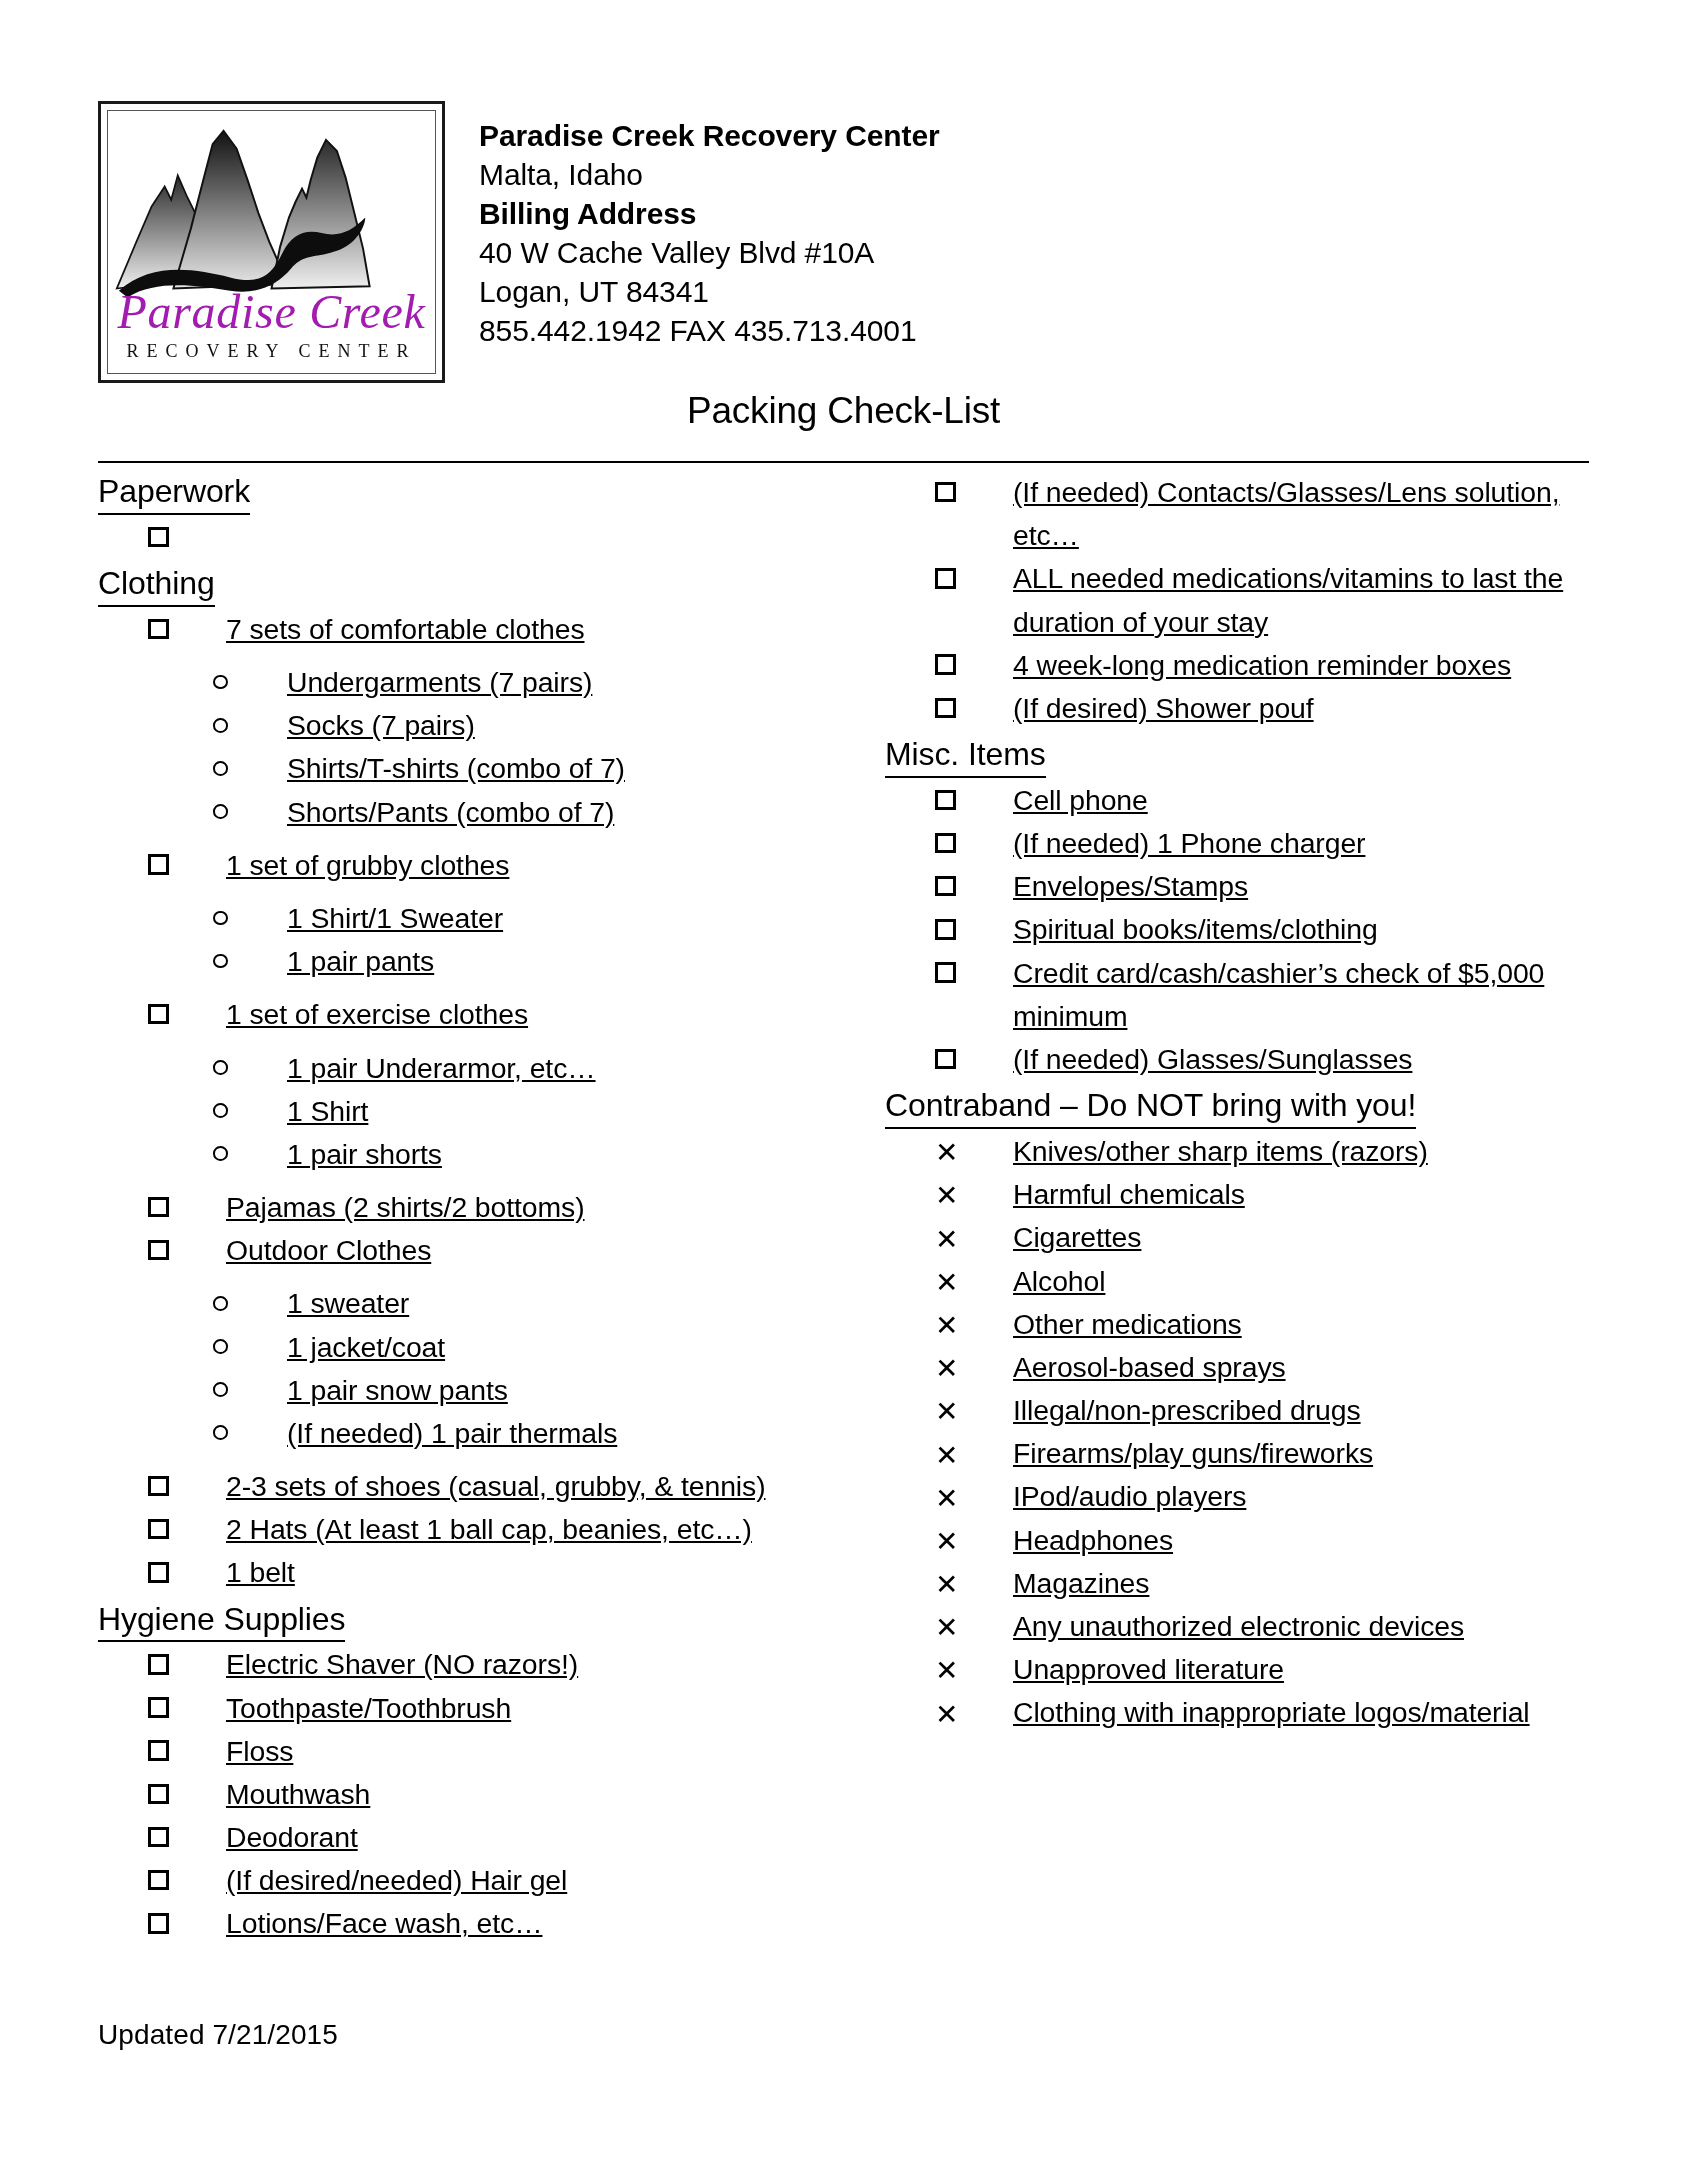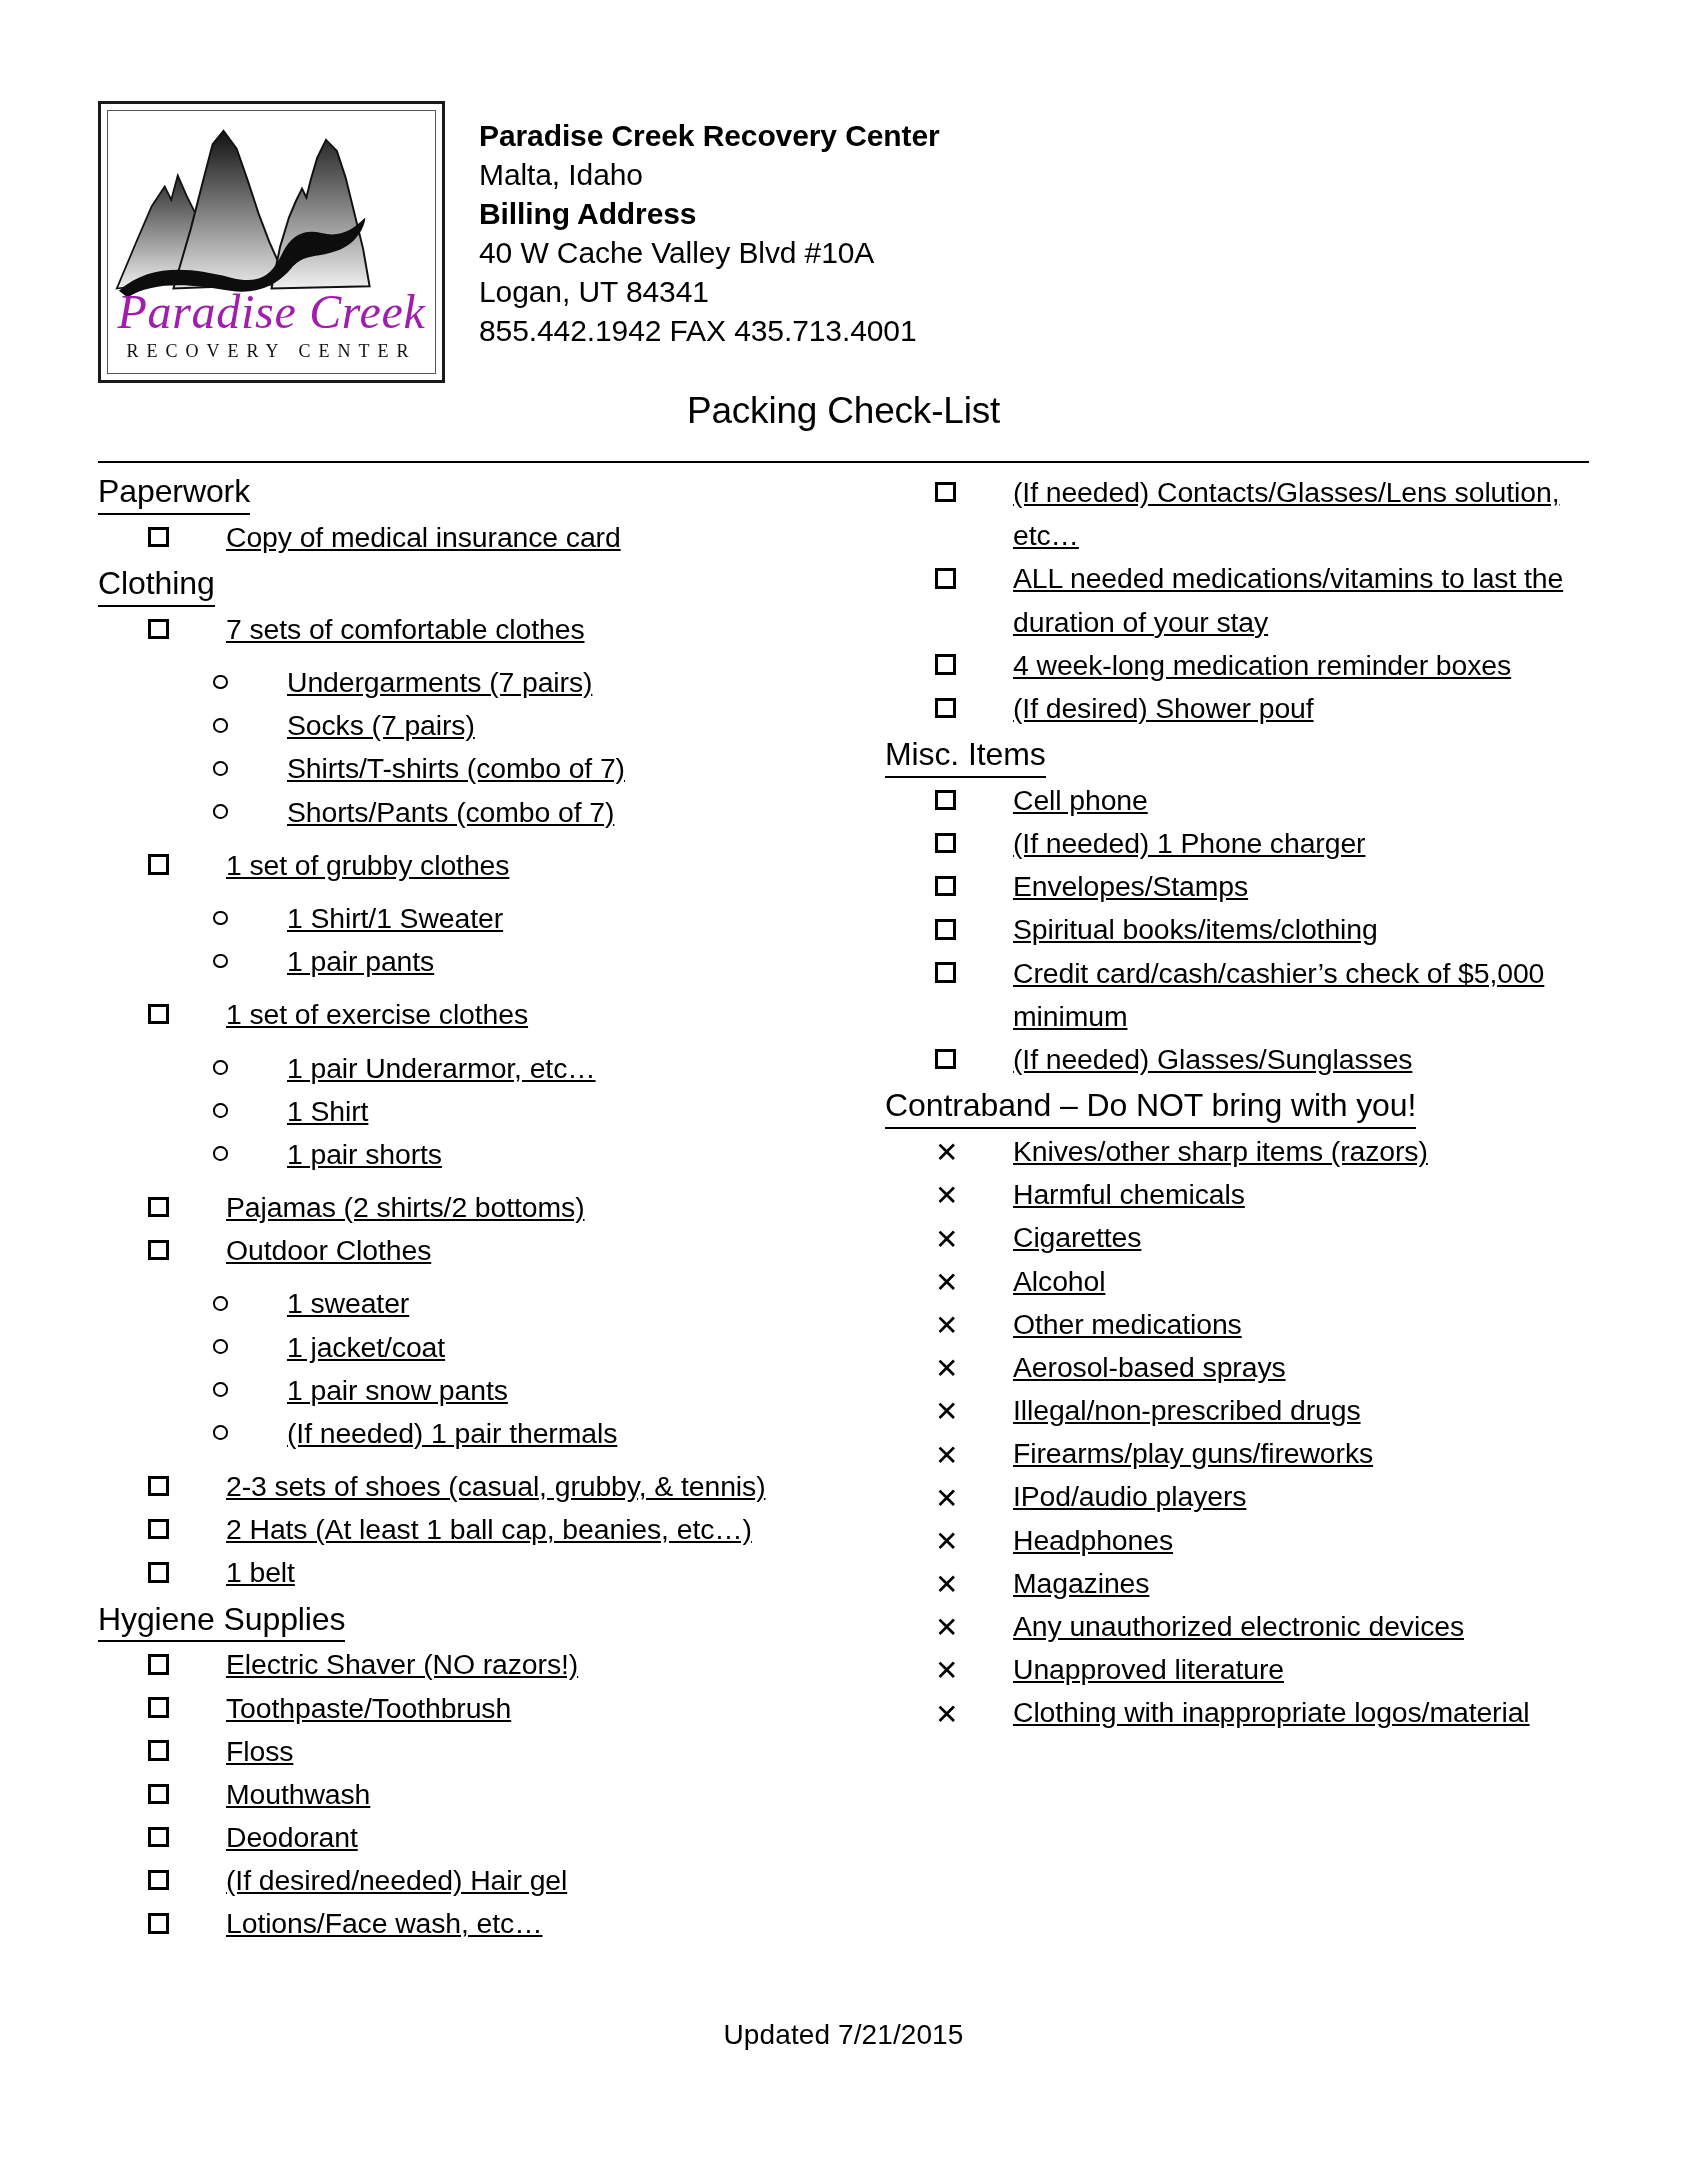--- a/index.html
+++ b/index.html
@@ -196,21 +196,21 @@
     top: 1.3px;
     font-weight: 500;
   }
 
   
   .footer {
     position: absolute;
     left: 98px;
     top: 2019px;
     width: 1491px;
-    text-align: center;
+    text-align: left;
     font-size: 28px;
     letter-spacing: 0.1px;
   }
 </style>
 </head>
 <body>
 
 <div class="page">
 
   <div class="header">
@@ -254,21 +254,20 @@
   <div class="doc-title">Packing Check-List</div>
   <div class="title-rule"></div>
 
   <div class="columns">
     <div class="col col-left" id="col-left">
         <div class="section-wrap">
           <div><h2 class="section">Paperwork</h2></div>
           <ul class="lvl1">
             <li class="item">
               <span class="bullet"><span class="cbox"></span></span>
-              <span class="label">Copy of medical insurance card</span>
             </li>
           </ul>
         </div>
         <div class="section-wrap">
           <div><h2 class="section">Clothing</h2></div>
           <ul class="lvl1">
             <li class="item">
               <span class="bullet"><span class="cbox"></span></span>
               <span class="label">7 sets of comfortable clothes</span>
             </li>

